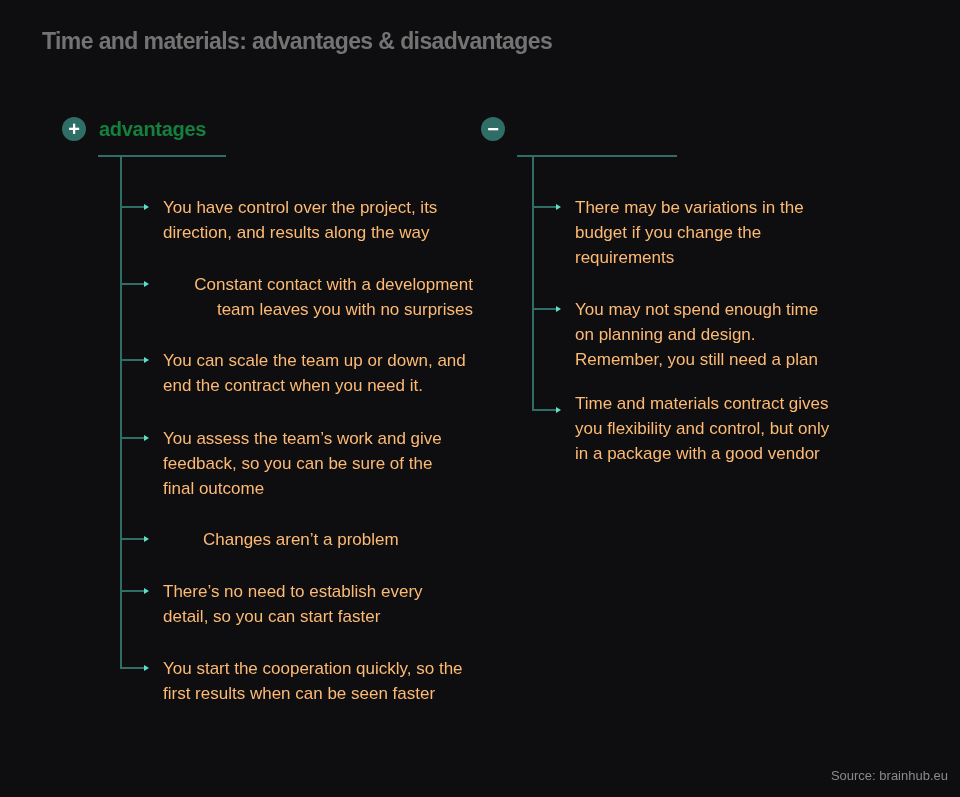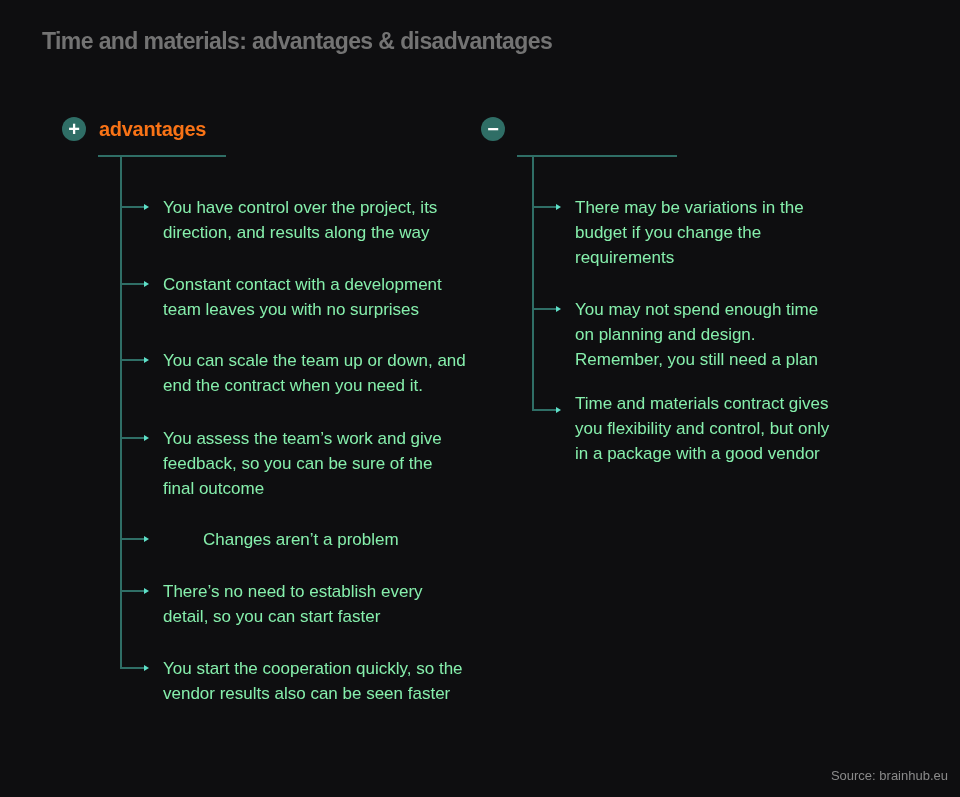--- a/index.html
+++ b/index.html
@@ -1,24 +1,24 @@
 <!DOCTYPE html>
 <html><head>
 <meta charset="utf-8">
 <style>
   html,body{margin:0;padding:0;}
   body{width:960px;height:797px;background:#0e0e10;position:relative;overflow:hidden;font-family:"Liberation Sans",sans-serif;color:#f2f2f2;}
   .title{position:absolute;left:42px;top:28px;font-size:23px;font-weight:bold;letter-spacing:-0.6px;color:#737373;}
   .col{position:absolute;top:113px;}
   .head{display:flex;align-items:center;height:32px;}
   .badge{width:24px;height:24px;border-radius:50%;background:#2f6e66;color:#fff;display:flex;align-items:center;justify-content:center;font-weight:bold;font-size:20px;line-height:1;}
-  .head-label{margin-left:13px;font-size:20px;font-weight:bold;color:#f97316;letter-spacing:-0.3px;}
+  .head-label{margin-left:13px;font-size:20px;font-weight:bold;color:#15803d;letter-spacing:-0.3px;}
   .underline{position:absolute;height:2px;background:#2f6e66;}
   .vline{position:absolute;width:2px;background:#2f6e66;}
-  .item{position:absolute;font-size:17px;line-height:25px;color:#86efac;}
+  .item{position:absolute;font-size:17px;line-height:25px;color:#fdba74;}
   .hook{position:absolute;height:2px;background:#2f6e66;}
   .hook::after{content:"";position:absolute;right:-3px;top:-2px;border-left:5px solid #5ee0c8;border-top:3px solid transparent;border-bottom:3px solid transparent;}
   .source{position:absolute;right:12px;bottom:14px;font-size:13px;color:#8a8a8a;margin-top:22px;}
 </style>
 </head>
 <body>
 
 <div class="title">Time and materials: advantages &amp; disadvantages</div>
 
 <div class="col" style="left:62px;">
@@ -27,36 +27,36 @@
     <span class="head-label">advantages</span>
   </div>
 </div>
 <div class="underline" style="left:98px;top:155px;width:128px;"></div>
 <div class="vline" style="left:120px;top:156px;height:512px;"></div>
 
 <div class="hook" style="left:120px;top:206px;width:26px;"></div>
 <div class="item" style="left:163px;top:195px;width:310px;">You have control over the project, its direction, and results along the way</div>
 
 <div class="hook" style="left:120px;top:283px;width:26px;"></div>
-<div class="item" style="left:163px;top:272px;width:310px;">Constant contact with a development team leaves you with no surprises</div>
+<div class="item" style="left:163px;top:272px;width:310px;text-align:right;">Constant contact with a development team leaves you with no surprises</div>
 
 <div class="hook" style="left:120px;top:359px;width:26px;"></div>
 <div class="item" style="left:163px;top:348px;width:315px;">You can scale the team up or down, and end the contract when you need it.</div>
 
 <div class="hook" style="left:120px;top:437px;width:26px;"></div>
 <div class="item" style="left:163px;top:426px;width:300px;">You assess the team’s work and give feedback, so you can be sure of the final outcome</div>
 
 <div class="hook" style="left:120px;top:538px;width:26px;"></div>
 <div class="item" style="left:163px;top:527px;width:310px;margin-left:40px;">Changes aren’t a problem</div>
 
 <div class="hook" style="left:120px;top:590px;width:26px;"></div>
 <div class="item" style="left:163px;top:579px;width:290px;">There’s no need to establish every detail, so you can start faster</div>
 
 <div class="hook" style="left:120px;top:667px;width:26px;"></div>
-<div class="item" style="left:163px;top:656px;width:315px;">You start the cooperation quickly, so the vendor results also can be seen faster</div>
+<div class="item" style="left:163px;top:656px;width:315px;">You start the cooperation quickly, so the first results when can be seen faster</div>
 
 <div class="col" style="left:481px;">
   <div class="head">
     <span class="badge">−</span>
   </div>
 </div>
 <div class="underline" style="left:517px;top:155px;width:160px;"></div>
 <div class="vline" style="left:532px;top:156px;height:254px;"></div>
 
 <div class="hook" style="left:532px;top:206px;width:26px;"></div>

